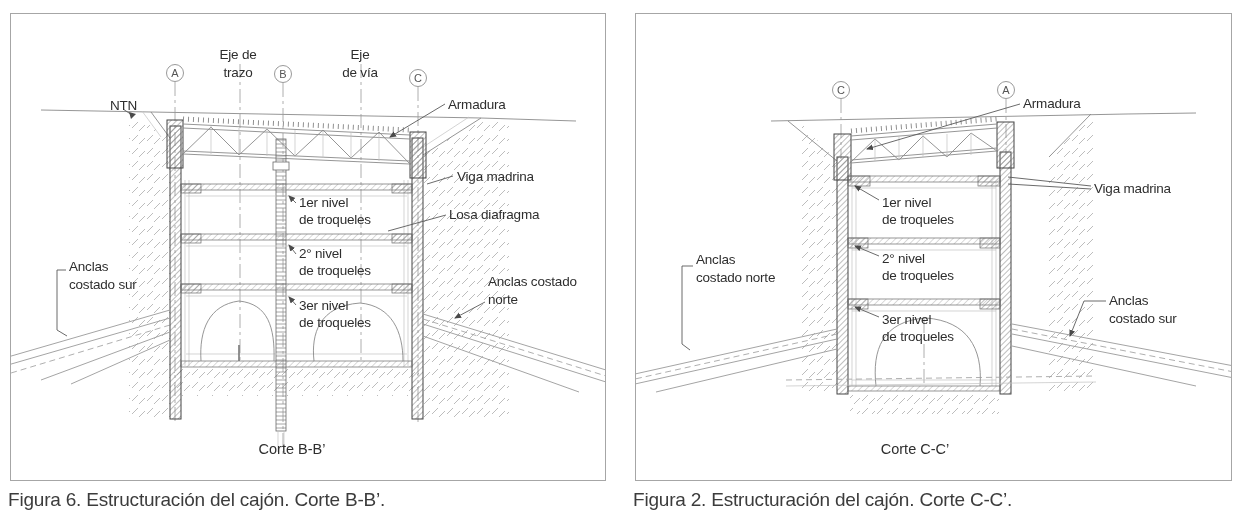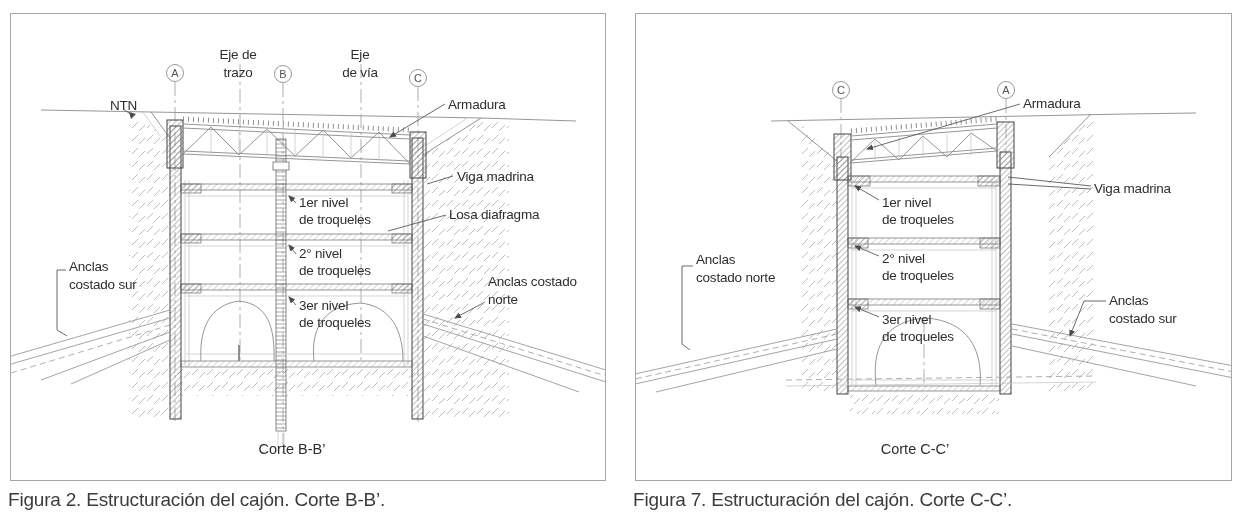--- a/index.html
+++ b/index.html
@@ -304,16 +304,16 @@
         <text class="lbl" x="246" y="327">de troqueles</text>
         <text class="lbl" x="60" y="250">Anclas</text>
         <text class="lbl" x="60" y="268">costado norte</text>
         <text class="lbl" x="473" y="291">Anclas</text>
         <text class="lbl" x="473" y="309">costado sur</text>
         <text class="corte" x="279" y="440" text-anchor="middle">Corte C-C’</text>
       </g>
     </svg>
   </div>
 
-  <div class="caption" id="cap6">Figura 2. Estructuración del cajón. Corte B-B’.</div>
-  <div class="caption" id="cap7">Figura 7. Estructuración del cajón. Corte C-C’.</div>
+  <div class="caption" id="cap6">Figura 6. Estructuración del cajón. Corte B-B’.</div>
+  <div class="caption" id="cap7">Figura 2. Estructuración del cajón. Corte C-C’.</div>
 
 </div>
 
 </body></html>

